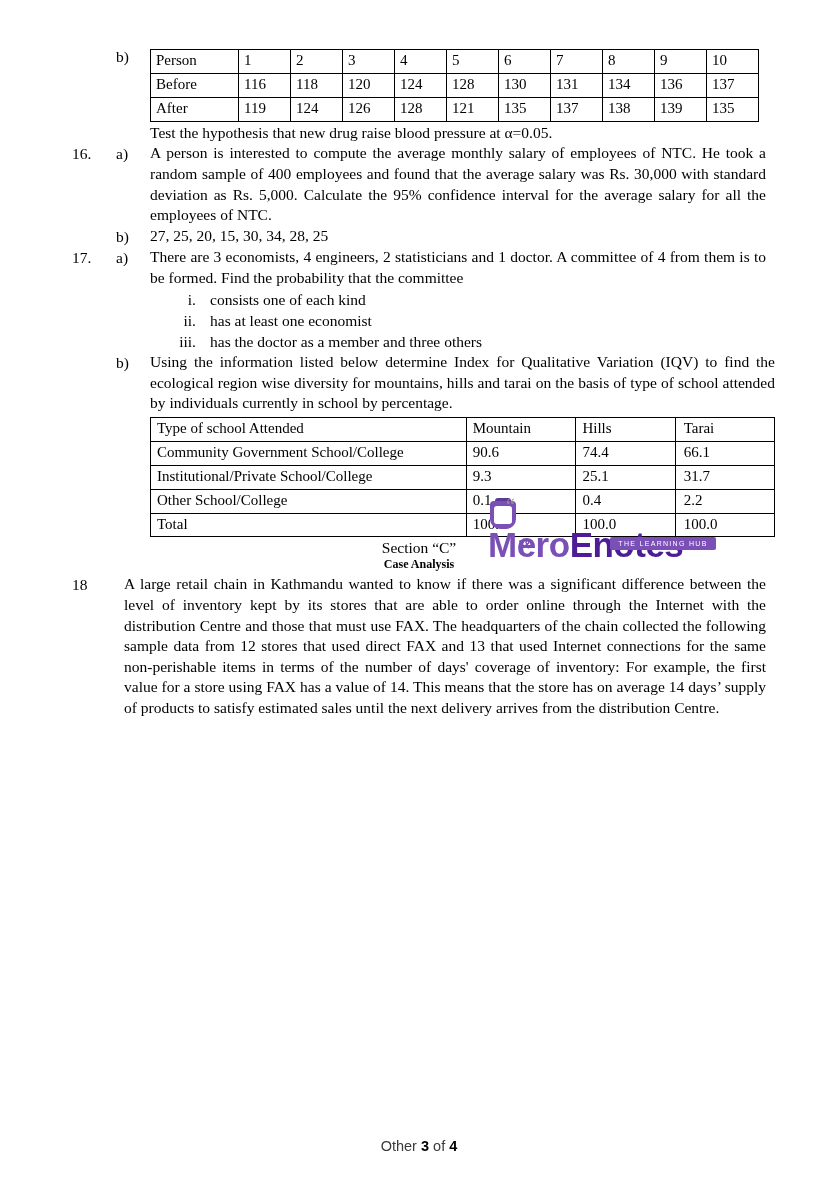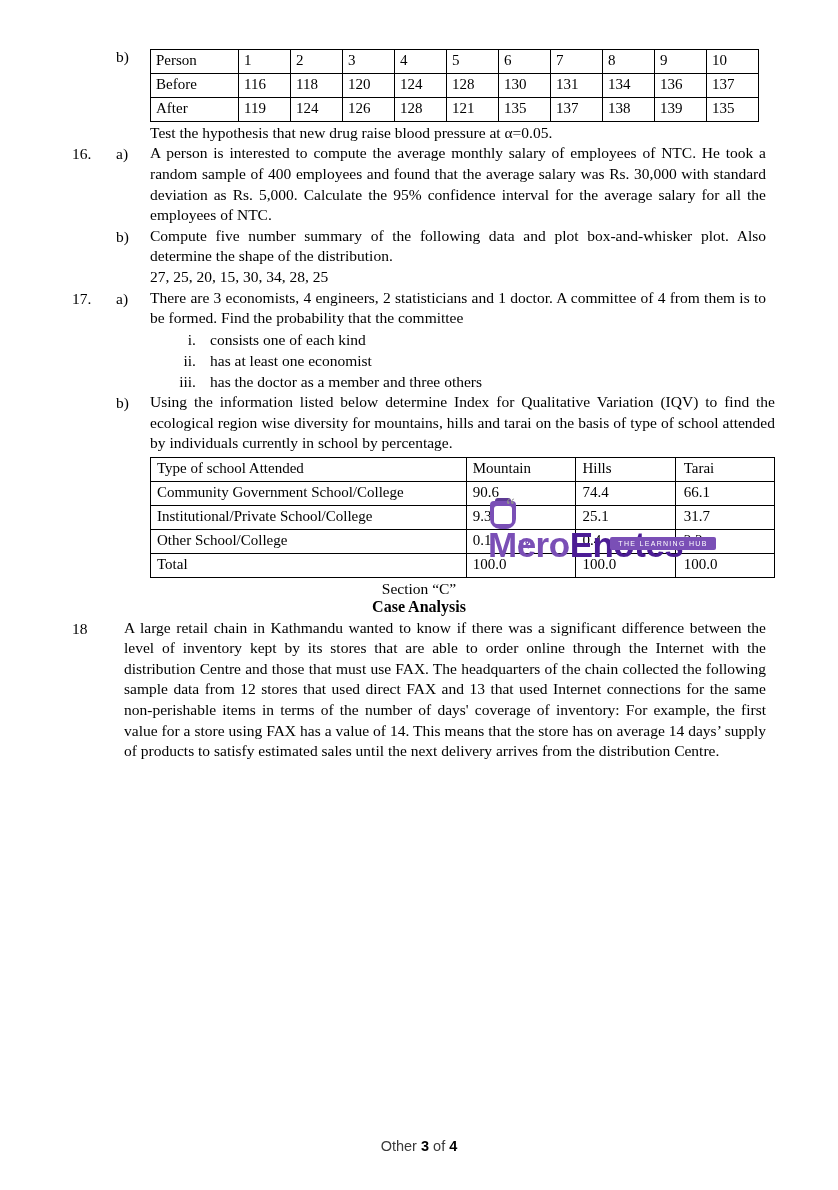--- a/index.html
+++ b/index.html
@@ -265,21 +265,20 @@
   <div class="row">
     <div class="num-col">16.</div>
     <div class="letter-col">a)</div>
     <div class="body-col just">A person is interested to compute the average monthly salary of employees of NTC. He took a random sample of 400 employees and found that the average salary was Rs. 30,000 with standard deviation as Rs. 5,000. Calculate the 95% confidence interval for the average salary for all the employees of NTC.</div>
   </div>
 
   <div class="row">
     <div class="num-col"></div>
     <div class="letter-col">b)</div>
     <div class="body-col">
-      <p class="just">Compute five number summary of the following data and plot box-and-whisker plot. Also determine the shape of the distribution.</p>
       <p class="nojust">27, 25, 20, 15, 30, 34, 28, 25</p>
     </div>
   </div>
 
   <div class="row">
     <div class="num-col">17.</div>
     <div class="letter-col">a)</div>
     <div class="body-col">
       <p class="just">There are 3 economists, 4 engineers, 2 statisticians and 1 doctor. A committee of 4 from them is to be formed. Find the probability that the committee</p>
       <div class="roman-list">
@@ -336,21 +335,21 @@
           <td class="c2">100.0</td>
           <td class="c3">100.0</td>
           <td class="c4">100.0</td>
         </tr>
       </tbody>
         </table>
     </div>
   </div>
 
   <div class="center sec-c" style="font-size:15.5px;">Section “C”</div>
-  <div class="center bold" style="font-size:16px;">Case Analysis</div>
+  <div class="center bold" style="font-size:12px;">Case Analysis</div>
 
   <div class="row" style="margin-top:2px;">
     <div class="num-col">18</div>
     <div class="body-col just" style="padding-left:8px;">A large retail chain in Kathmandu wanted to know if there was a significant difference between the level of inventory kept by its stores that are able to order online through the Internet with the distribution Centre and those that must use FAX. The headquarters of the chain collected the following sample data from 12 stores that used direct FAX and 13 that used Internet connections for the same non-perishable items in terms of the number of days' coverage of inventory: For example, the first value for a store using FAX has a value of 14. This means that the store has on average 14 days’ supply of products to satisfy estimated sales until the next delivery arrives from the distribution Centre.</div>
   </div>
 
   <div class="logo">
     <div class="logo-badge">
       <div class="cap"></div>
       <div class="shield"></div>

